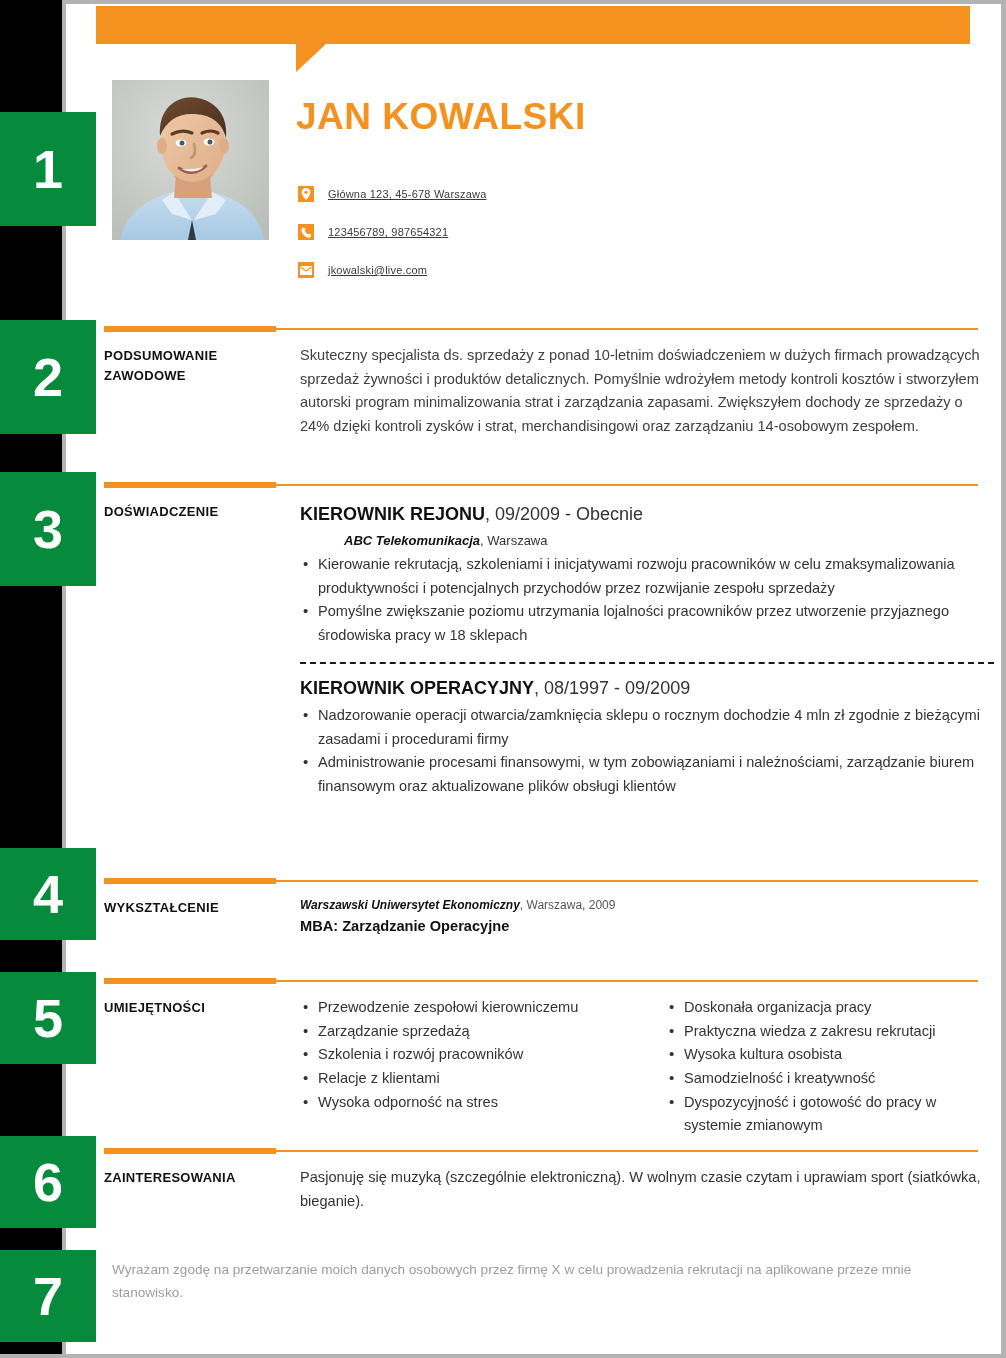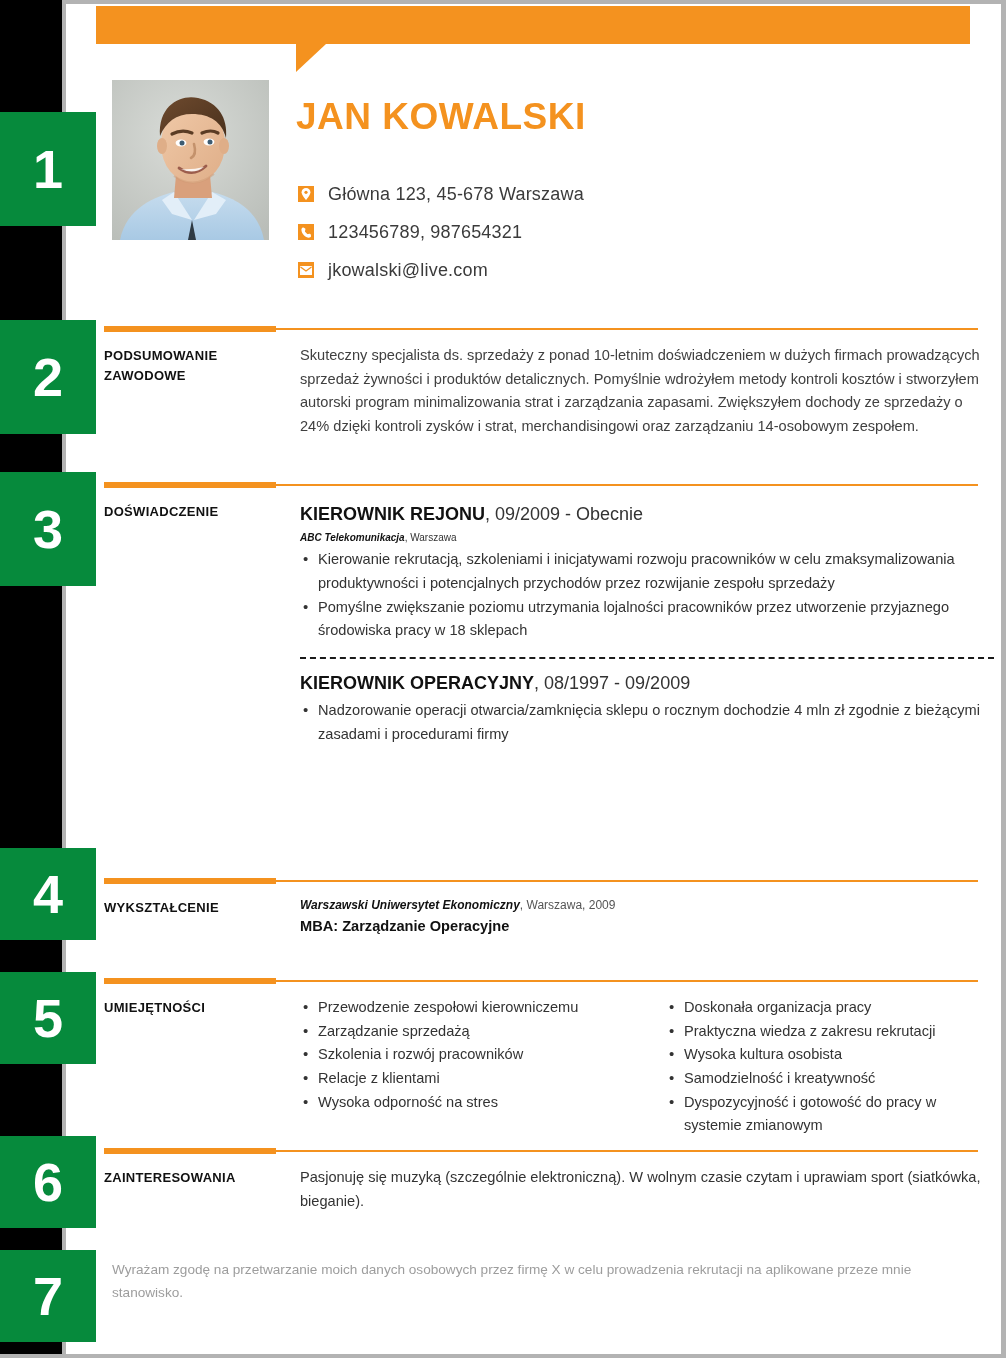--- a/index.html
+++ b/index.html
@@ -159,24 +159,25 @@
     height: 16px;
     background: #f4921f;
     display: flex;
     align-items: center;
     justify-content: center;
     flex: 0 0 16px;
     margin-right: 14px;
   }
   .c-icon svg { display: block; }
   .c-text {
-    font-size: 18px;
+    font-size: 11px;
     color: #3b3b3b;
     letter-spacing: 0.2px;
     white-space: nowrap;
+    text-decoration: underline;
   }
 
   
   .section {
     position: absolute;
     left: 8px;
     width: 890px;
   }
   .divider {
     position: relative;
@@ -222,23 +223,24 @@
 
   
   .summary-text { color: #404040; }
   .job-title {
     font-size: 18px;
     color: #333333;
     margin-bottom: 1px;
   }
   .job-title b { color: #111111; font-weight: bold; }
   .job-org {
-    font-size: 10px;
+    font-size: 13px;
     color: #333333;
     margin-bottom: 2px;
+    margin-left: 44px;
   }
   .job-org b {
     color: #111111;
     font-weight: bold;
     font-style: italic;
   }
   ul.bullets {
     list-style: none;
     margin: 0;
     padding: 0;
@@ -447,20 +449,21 @@
               <li>Pomyślne zwiększanie poziomu utrzymania lojalności pracowników przez utworzenie przyjaznego środowiska pracy w 18 sklepach</li>
             </ul>
           </div>
 
           <div class="dashed-sep"></div>
 
           <div class="job">
             <div class="job-title"><b>KIEROWNIK OPERACYJNY</b><span>, 08/1997 - 09/2009</span></div>
             <ul class="bullets">
               <li>Nadzorowanie operacji otwarcia/zamknięcia sklepu o rocznym dochodzie 4 mln zł zgodnie z bieżącymi zasadami i procedurami firmy</li>
+              <li>Administrowanie procesami finansowymi, w tym zobowiązaniami i należnościami, zarządzanie biurem finansowym oraz aktualizowane plików obsługi klientów</li>
             </ul>
           </div>
 
         </div>
       </div>
     </div>
 
     <div class="section" style="top:878px;">
       <div class="divider">
         <div class="thin"></div>

